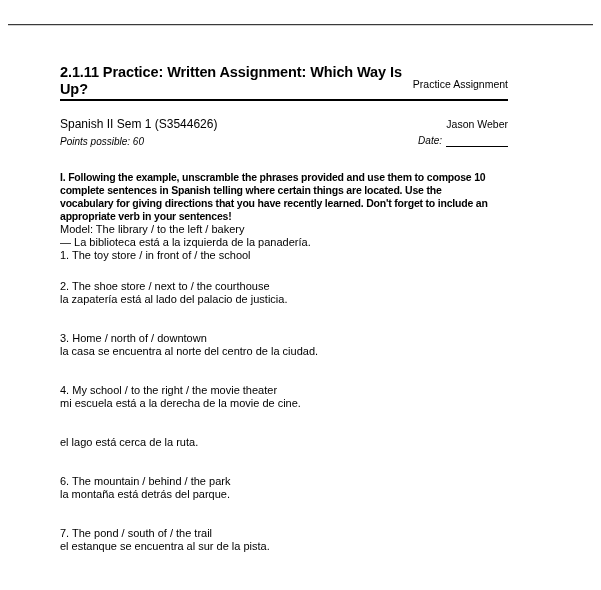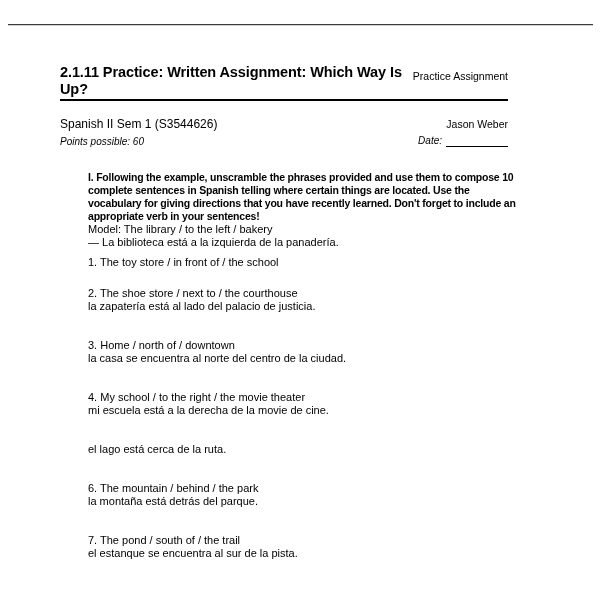--- a/index.html
+++ b/index.html
@@ -19,49 +19,49 @@
   }
   .header-wrap { position:absolute; left:60px; top:64px; width:448px; }
   .title-row {
     display:flex; justify-content:space-between; align-items:flex-start;
     border-bottom:2px solid #000; padding-bottom:1px;
   }
   .doc-title {
     font-size:14.5px; font-weight:bold; line-height:17px;
     white-space:pre-line; letter-spacing:-0.1px; margin:0;
   }
-  .doc-type { font-size:10.5px; margin-top:6px; white-space:nowrap; }
+  .doc-type { font-size:10.5px; margin-top:14px; white-space:nowrap; }
   .meta-row1 {
     display:flex; justify-content:space-between; align-items:baseline;
     margin-top:16px;
     text-align:center;
   }
   .course { font-size:12px; }
   .student { font-size:10.5px; }
   .meta-row2 {
     display:flex; justify-content:space-between; align-items:flex-end;
     margin-top:4px; font-style:italic;
   }
   .points { font-size:10px; }
   .date-wrap { font-size:10px; display:flex; align-items:flex-start; }
   .date-blank {
     display:inline-block; width:62px; height:11px;
     border-bottom:1.5px solid #000; margin-left:4px;
   }
   .body-text {
-    position:absolute; left:88px; top:171px; width:440px;
+    position:absolute; left:60px; top:171px; width:440px;
     font-size:11px; line-height:13px;
   }
   .intro {
     font-weight:bold; white-space:pre-line;
     font-size:10.5px; letter-spacing:-0.2px; line-height:13px;
   }
   .model { white-space:pre-line; }
   .items .item { margin-top:26px; }
-  .items .item:first-child { margin-top:7px; }
+  .items .item:first-child { margin-top:0; }
   .items .item:nth-child(2) { margin-top:18px; }
 </style>
 </head>
 <body>
 
 <div class="page">
 
   <div class="top-rule"></div>
 
   <div class="header-wrap">

